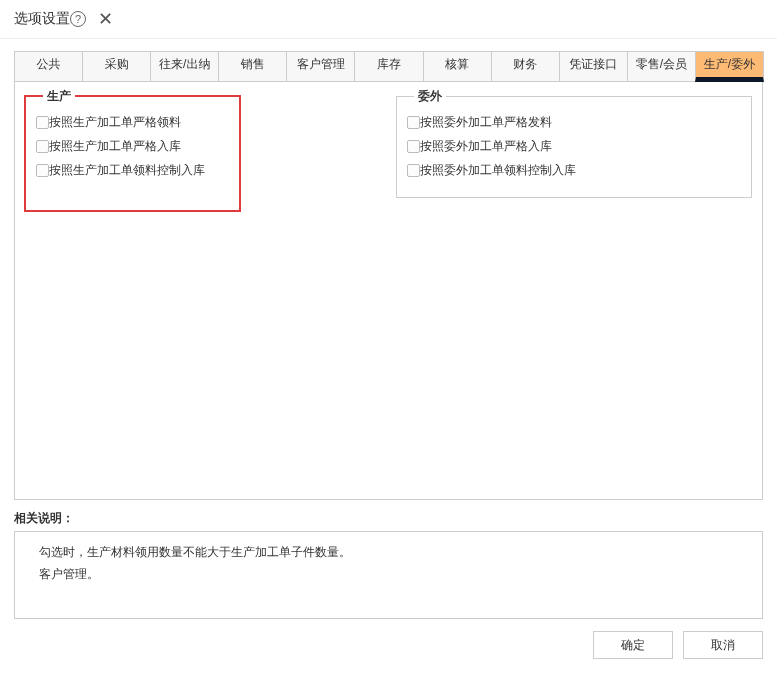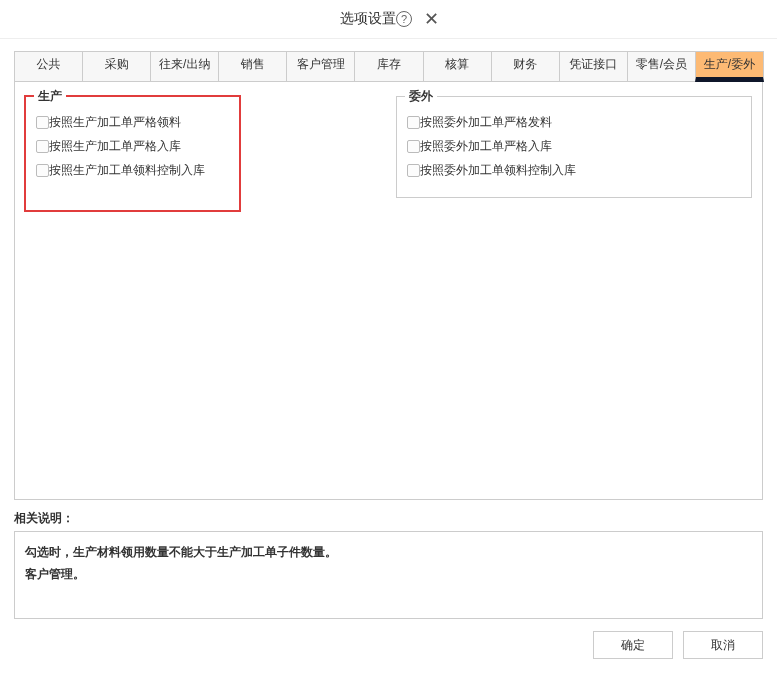--- a/index.html
+++ b/index.html
@@ -8,21 +8,21 @@
       font-size: 12px;
       color: #333;
       background: #fff;
       width: 777px;
       height: 673px;
       overflow: hidden;
     }
     .header {
       display: flex;
       align-items: center;
-      justify-content: center;
+      justify-content: flex-start;
       padding: 10px 12px 10px 14px;
       border-bottom: 1px solid #eee;
     }
     .header-title {
       font-size: 14px;
       color: #333;
     }
     .header-icons {
       display: flex;
       align-items: center;
@@ -85,21 +85,21 @@
     .fieldset {
       border: 1px solid #ccc;
       padding: 10px 10px 12px 10px;
       position: relative;
       width: 356px;
       background: #fff;
     }
     .fieldset-legend {
       position: absolute;
       top: -9px;
-      left: 8px;
+      left: 17px;
       background: #fff;
       padding: 0 4px;
       font-size: 12px;
       color: #333;
       font-weight: bold;
     }
     .fieldset.highlight {
       outline: 2px solid #e13c3c;
       outline-offset: -1px;
       width: 215px;
@@ -131,25 +131,24 @@
     }
     .description-title {
       font-size: 12px;
       font-weight: bold;
       color: #333;
       padding-bottom: 4px;
     }
     .description-box {
       border: 1px solid #ccc;
       height: 88px;
-      padding: 10px 10px;
+      padding: 10px 24px;
       font-size: 12px;
       color: #333;
       line-height: 1.8;
-      font-weight: bold;
     }
     .footer {
       display: flex;
       justify-content: flex-end;
       gap: 10px;
       padding: 12px 14px;
     }
     .btn {
       width: 80px;
       height: 28px;

